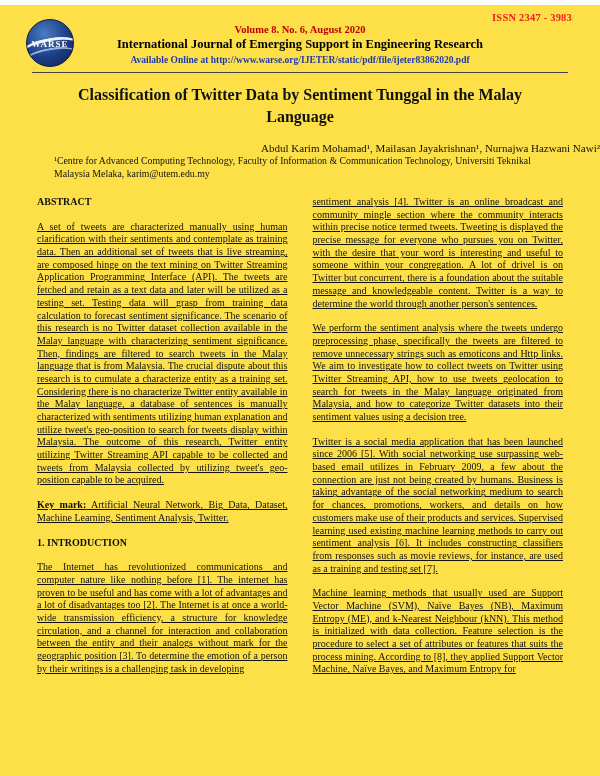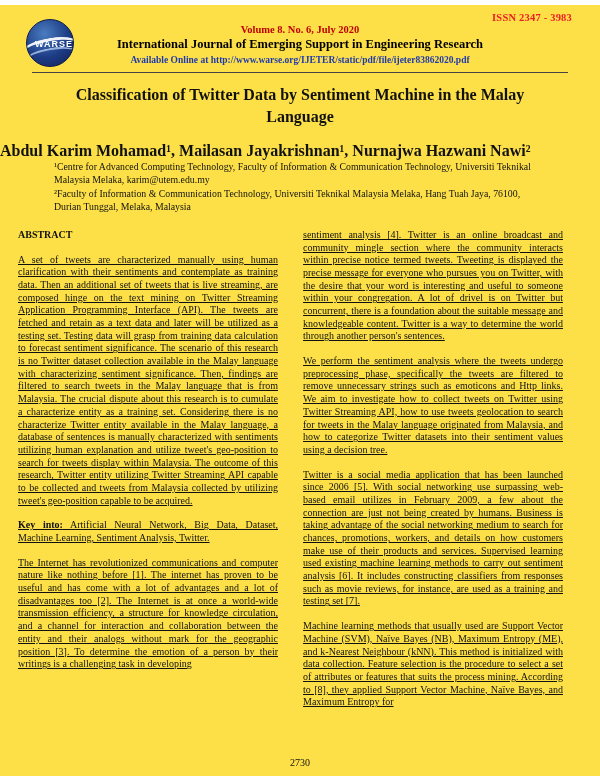--- a/index.html
+++ b/index.html
@@ -25,47 +25,47 @@
     position:absolute; left:-10px; top:18px; width:68px; height:30px;
     border-radius:50%; border-top:3px solid rgba(255,255,255,.92);
     transform:rotate(-10deg);
   }
   .logo-wave2 {
     position:absolute; left:-6px; top:28px; width:60px; height:24px;
     border-radius:50%; border-top:2px solid rgba(180,205,240,.8);
     transform:rotate(-10deg);
   }
   .logo-text {
-    position:absolute; left:0; right:0; top:19px; text-align:right;
-    color:#fff; font-family:Liberation Sans, sans-serif;
+    position:absolute; left:0; right:0; top:19px; text-align:center;
+    color:#fff; font-family:Liberation Serif, serif;
     font-weight:bold; font-size:9px; letter-spacing:1px;
   }
   .header-center { text-align:center; padding-top:19px; }
   .volume-line { color:#c00000; font-weight:bold; font-size:10.5px; }
   .journal-title { font-weight:bold; font-size:12.5px; margin-top:2px; color:#000; }
   .available-line { color:#1f3aad; font-weight:bold; font-size:9.5px; margin-top:3px; cursor:pointer; }
   .doi-line { color:#000; font-weight:bold; font-size:9.5px; margin-top:2px; cursor:pointer; }
   .header-rule { border:none; border-top:1.3px solid #444; margin:7px 32px 0 32px; }
 
   
   .article-title {
     text-align:center; font-weight:bold; font-size:16px; line-height:1.35;
     max-width:470px; margin:11px auto 0;
   }
   .authors {
-    text-align:left; font-weight:bold; font-size:16px; margin-top:15px;
+    text-align:right; font-weight:normal; font-size:11px; margin-top:15px;
   }
   .affiliation {
     font-size:9.8px; line-height:1.32;
     max-width:492px; margin:1px auto 0;
   }
 
   
   .columns {
-    display:flex; gap:25px; padding:15px 37px 0 18px;
+    display:flex; gap:25px; padding:15px 37px 0 37px;
   }
   .col {
     flex:1; font-size:10px; line-height:1.27; text-align:justify;
     hyphens:none;
   }
   .col .heading {
     font-weight:bold; font-size:10px; text-align:left; margin:0 0 12px 0;
   }
   .col p { margin:0 0 12px 0;text-decoration:underline; }
   .col p:last-child { margin-bottom:0; }
@@ -84,46 +84,45 @@
 
   <div class="issn">ISSN 2347 - 3983</div>
 
   <div class="logo">
     <div class="logo-wave"></div>
     <div class="logo-wave2"></div>
     <span class="logo-text">WARSE</span>
   </div>
 
   <header class="header-center">
-    <div class="volume-line">Volume 8. No. 6, July 2020</div>
+    <div class="volume-line">Volume 8. No. 6, August 2020</div>
     <div class="journal-title">International Journal of Emerging Support in Engineering Research</div>
     <div class="available-line">Available Online at http://www.warse.org/IJETER/static/pdf/file/ijeter83862020.pdf</div>
   </header>
 
   <hr class="header-rule">
 
-  <h1 class="article-title">Classification of Twitter Data by Sentiment Machine in the Malay Language</h1>
+  <h1 class="article-title">Classification of Twitter Data by Sentiment Tunggal in the Malay Language</h1>
   <div class="authors">Abdul Karim Mohamad¹, Mailasan Jayakrishnan¹, Nurnajwa Hazwani Nawi²</div>
   <div class="affiliation">¹Centre for Advanced Computing Technology, Faculty of Information &amp; Communication Technology, Universiti Teknikal Malaysia Melaka, karim@utem.edu.my</div>
-  <div class="affiliation">²Faculty of Information &amp; Communication Technology, Universiti Teknikal Malaysia Melaka, Hang Tuah Jaya, 76100, Durian Tunggal, Melaka, Malaysia</div>
 
   <main class="columns">
 
     <section class="col">
       <div class="heading">ABSTRACT</div>
       <p>A set of tweets are characterized manually using human clarification with their sentiments and contemplate as training data. Then an additional set of tweets that is live streaming, are composed hinge on the text mining on Twitter Streaming Application Programming Interface (API). The tweets are fetched and retain as a text data and later will be utilized as a testing set. Testing data will grasp from training data calculation to forecast sentiment significance. The scenario of this research is no Twitter dataset collection available in the Malay language with characterizing sentiment significance. Then, findings are filtered to search tweets in the Malay language that is from Malaysia. The crucial dispute about this research is to cumulate a characterize entity as a training set. Considering there is no characterize Twitter entity available in the Malay language, a database of sentences is manually characterized with sentiments utilizing human explanation and utilize tweet's geo-position to search for tweets display within Malaysia. The outcome of this research, Twitter entity utilizing Twitter Streaming API capable to be collected and tweets from Malaysia collected by utilizing tweet's geo-position capable to be acquired.</p>
-      <p><span class="kw-label">Key into:</span>
+      <p><span class="kw-label">Key mark:</span>
         <span>Artificial Neural Network, Big Data, Dataset, Machine Learning, Sentiment Analysis, Twitter.</span></p>
+      <div class="heading">1. INTRODUCTION</div>
       <p>The Internet has revolutionized communications and computer nature like nothing before [1]. The internet has proven to be useful and has come with a lot of advantages and a lot of disadvantages too [2]. The Internet is at once a world-wide transmission efficiency, a structure for knowledge circulation, and a channel for interaction and collaboration between the entity and their analogs without mark for the geographic position [3]. To determine the emotion of a person by their writings is a challenging task in developing</p>
     </section>
 
     <section class="col">
       <p>sentiment analysis [4]. Twitter is an online broadcast and community mingle section where the community interacts within precise notice termed tweets. Tweeting is displayed the precise message for everyone who pursues you on Twitter, with the desire that your word is interesting and useful to someone within your congregation. A lot of drivel is on Twitter but concurrent, there is a foundation about the suitable message and knowledgeable content. Twitter is a way to determine the world through another person's sentences.</p>
       <p>We perform the sentiment analysis where the tweets undergo preprocessing phase, specifically the tweets are filtered to remove unnecessary strings such as emoticons and Http links. We aim to investigate how to collect tweets on Twitter using Twitter Streaming API, how to use tweets geolocation to search for tweets in the Malay language originated from Malaysia, and how to categorize Twitter datasets into their sentiment values using a decision tree.</p>
       <p>Twitter is a social media application that has been launched since 2006 [5]. With social networking use surpassing web-based email utilizes in February 2009, a few about the connection are just not being created by humans. Business is taking advantage of the social networking medium to search for chances, promotions, workers, and details on how customers make use of their products and services. Supervised learning used existing machine learning methods to carry out sentiment analysis [6]. It includes constructing classifiers from responses such as movie reviews, for instance, are used as a training and testing set [7].</p>
       <p>Machine learning methods that usually used are Support Vector Machine (SVM), Naïve Bayes (NB), Maximum Entropy (ME), and k-Nearest Neighbour (kNN). This method is initialized with data collection. Feature selection is the procedure to select a set of attributes or features that suits the process mining. According to [8], they applied Support Vector Machine, Naïve Bayes, and Maximum Entropy for</p>
     </section>
 
   </main>
 
-  <div class="page-number">2730</div>
 
 </div>
 
 </body></html>

